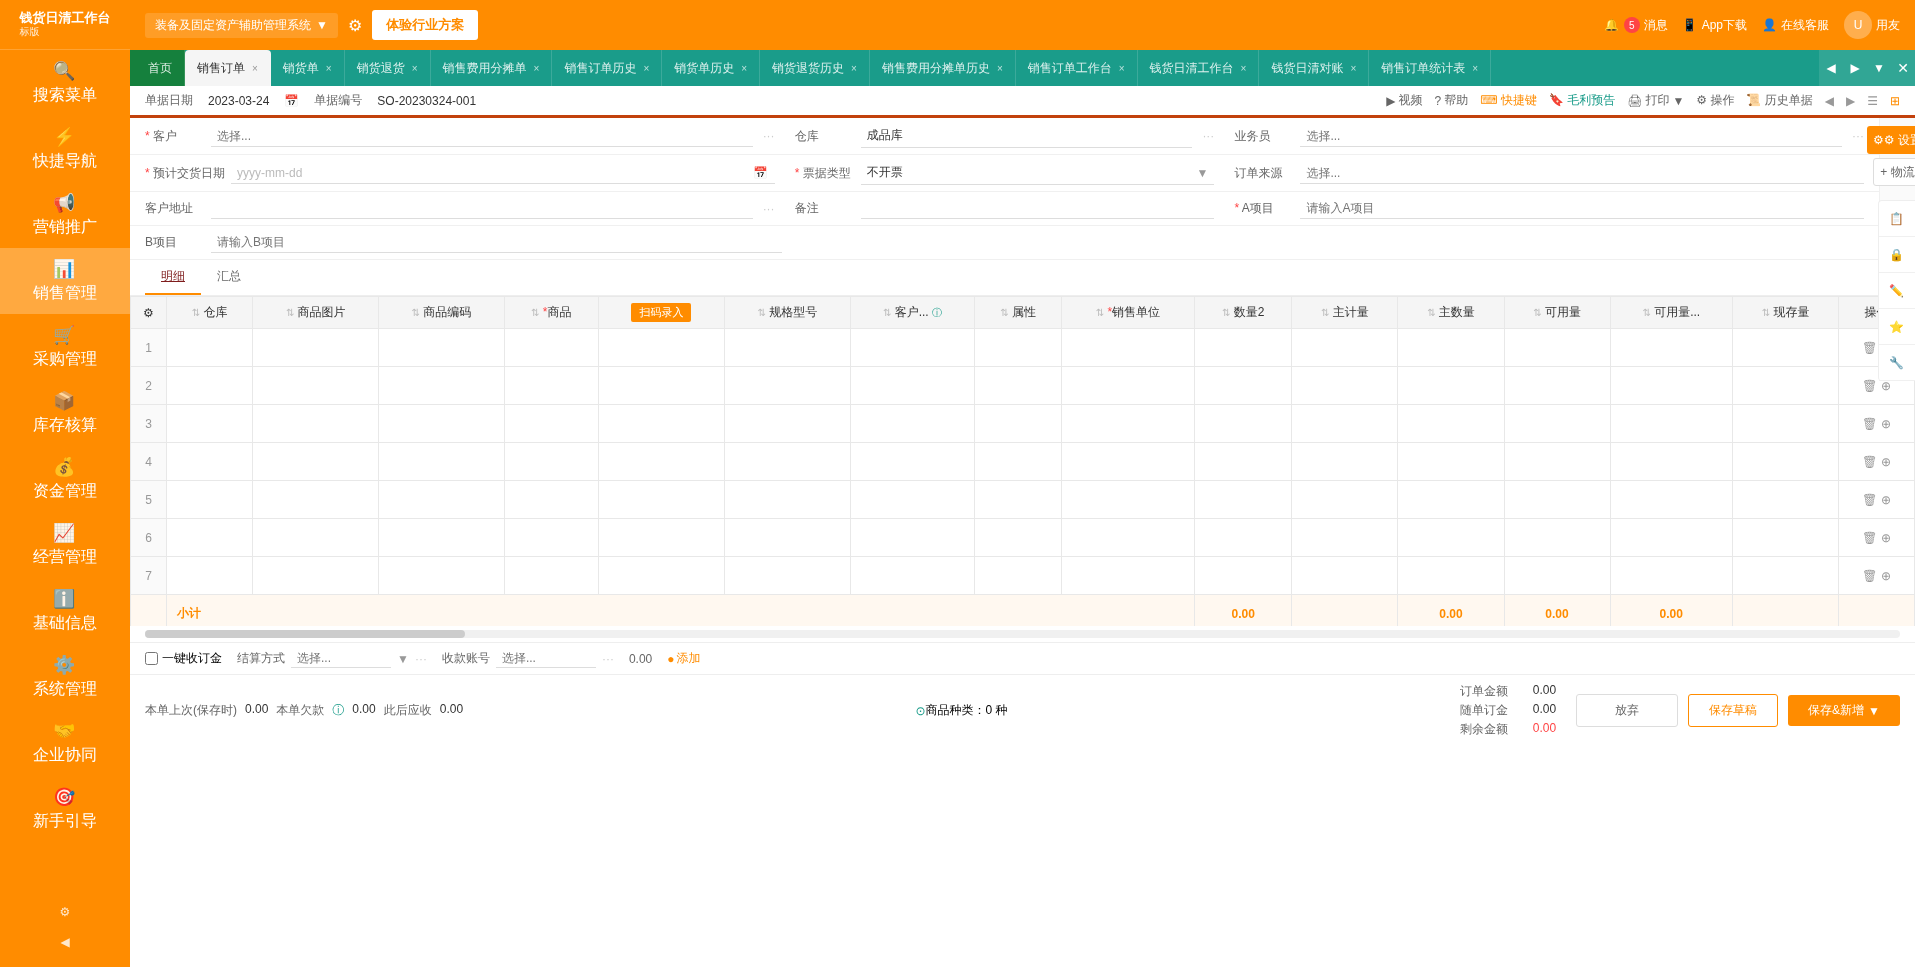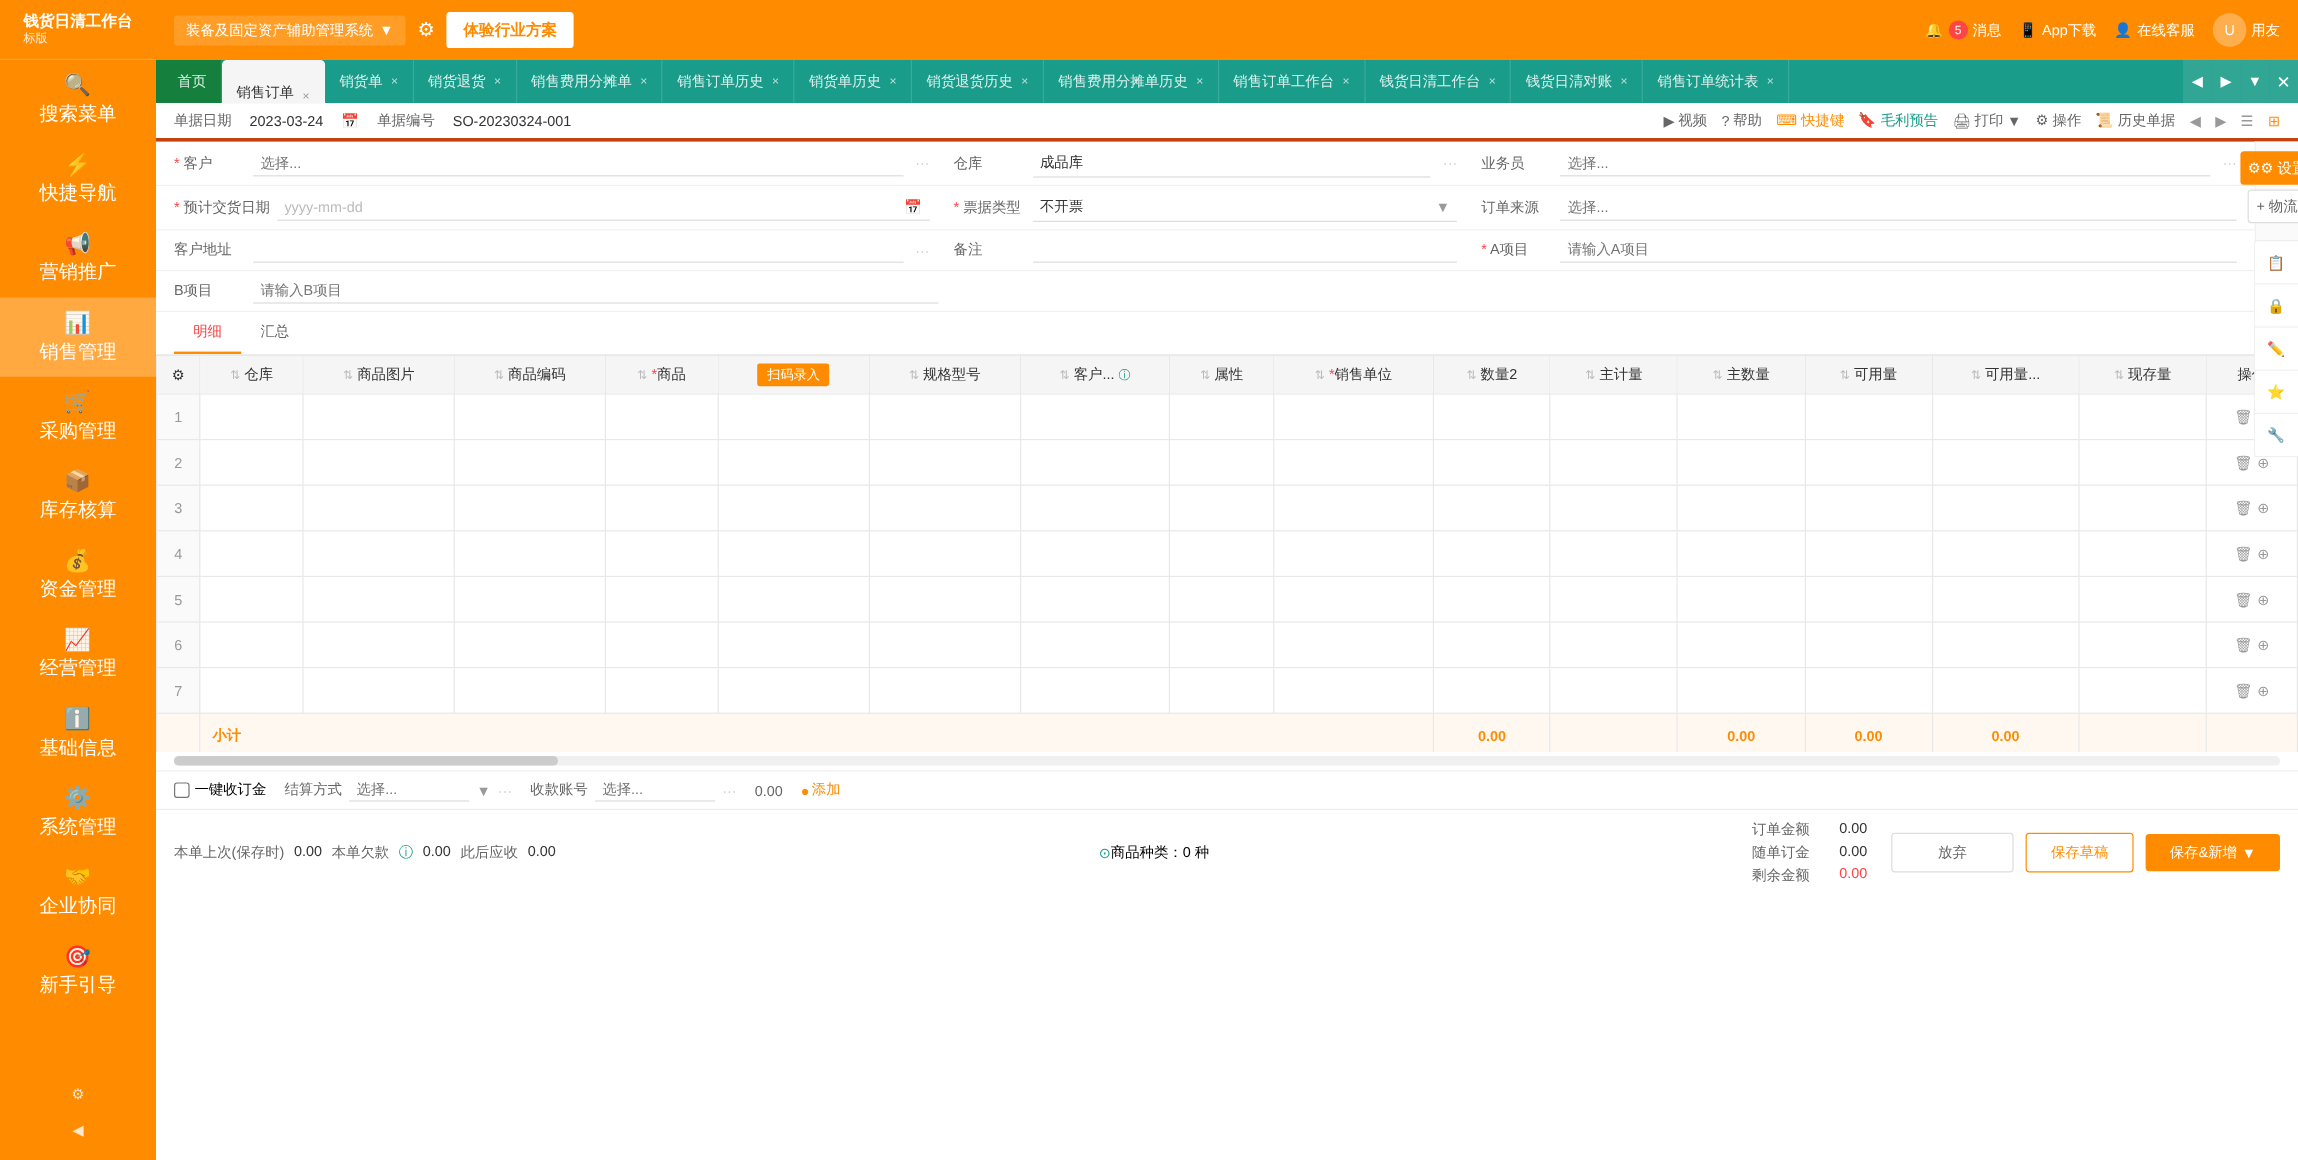--- a/index.html
+++ b/index.html
@@ -27,21 +27,21 @@
     .topbar-solution-btn { background: white; color: #ff8c00; border: none; padding: 6px 14px; border-radius: 3px; font-size: 13px; cursor: pointer; font-weight: bold; }
     .topbar-spacer { flex: 1; }
     .topbar-right { display: flex; align-items: center; gap: 15px; color: white; font-size: 12px; }
     .topbar-right-item { display: flex; align-items: center; gap: 4px; cursor: pointer; }
     .badge { background: #ff4444; color: white; border-radius: 50%; width: 16px; height: 16px; display: inline-flex; align-items: center; justify-content: center; font-size: 10px; }
     .avatar { width: 28px; height: 28px; border-radius: 50%; background: rgba(255,255,255,0.3); display: flex; align-items: center; justify-content: center; color: white; }
 
     
     .tabbar { background: #1a9c8a; display: flex; align-items: center; height: 36px; overflow: hidden; }
     .tab { height: 36px; padding: 0 12px; display: flex; align-items: center; gap: 4px; color: rgba(255,255,255,0.85); cursor: pointer; white-space: nowrap; border-right: 1px solid rgba(255,255,255,0.15); font-size: 12px; flex-shrink: 0; }
-    .tab.active { background: #f5f5f5; color: #333; border-radius: 4px 4px 0 0; align-items: flex-end; }
+    .tab.active { background: #f5f5f5; color: #333; border-radius: 4px 4px 0 0; }
     .tab-close { color: rgba(255,255,255,0.7); font-size: 10px; margin-left: 3px; }
     .tab.active .tab-close { color: #999; }
     .tab-home { background: #15803d; padding-left: 18px; }
     .tabbar-arrows { display: flex; align-items: center; margin-left: auto; }
     .tabbar-arrow { width: 24px; height: 36px; display: flex; align-items: center; justify-content: center; color: white; cursor: pointer; background: rgba(255,255,255,0.1); }
 
     
     .content { flex: 1; background: #f5f5f5; overflow: hidden; display: flex; flex-direction: column; }
     .form-toolbar { display: flex; align-items: center; padding: 6px 15px; border-bottom: 3px solid #c2410c; gap: 10px; }
     .form-toolbar-left { display: flex; align-items: center; gap: 15px; }
@@ -58,21 +58,21 @@
     .form-field-label.required::before { content: '* '; color: #ff4444; }
     .form-field-input { flex: 1; border: none; border-bottom: 1px solid #ddd; padding: 3px 6px; color: #999; outline: none; background: transparent; }
     .form-field-select { display: flex; align-items: center; flex: 1; border-bottom: 1px solid #ddd; padding: 3px 6px; }
     .form-field-select-value { color: #333; flex: 1; }
     .form-field-select-arrow { color: #999; }
     .form-field-more { color: #ccc; margin-left: 4px; cursor: pointer; }
     .form-field-date { display: flex; align-items: center; gap: 4px; flex: 1; border-bottom: 1px solid #ddd; padding: 3px 6px; }
     .form-field-date-icon { color: #999; }
     .table-tabs { display: flex; padding: 0 15px; background: white; border-bottom: 1px solid #eee; gap: 0; }
     .table-tab { padding: 8px 16px; cursor: pointer; color: #666; border-bottom: 2px solid transparent; }
-    .table-tab.active { color: #ef4444; border-bottom-color: #ff8c00; font-weight: 500; }
+    .table-tab.active { color: #7f1d1d; border-bottom-color: #ff8c00; font-weight: 500; text-decoration: underline; }
 
     .data-table { width: 100%; border-collapse: collapse; }
     .data-table th { background: #f5f5f5; border: 1px solid #e8e8e8; padding: 6px 8px; text-align: center; color: #333; white-space: nowrap; font-weight: normal; position: relative; }
     .data-table th .sort-icon { color: #bbb; font-size: 10px; }
     .data-table th .required-mark { color: #ff4444; }
     .data-table td { border: 1px solid #e8e8e8; padding: 6px 8px; text-align: center; color: #333; height: 38px; }
     .data-table .row-num { color: #999; background: #fafafa; }
     .scan-btn { background: #ff8c00; color: white; border: none; padding: 2px 8px; border-radius: 2px; cursor: pointer; font-size: 11px; }
     .action-icons { display: flex; gap: 4px; justify-content: center; }
     .action-icon { color: #999; cursor: pointer; }

